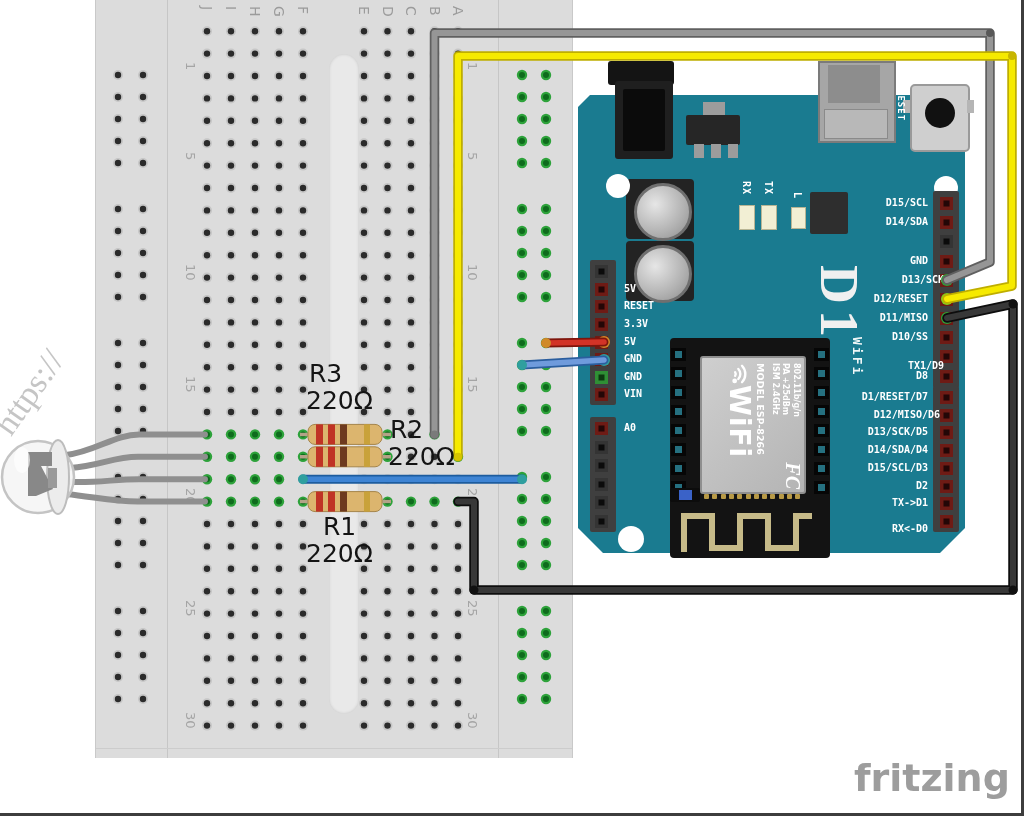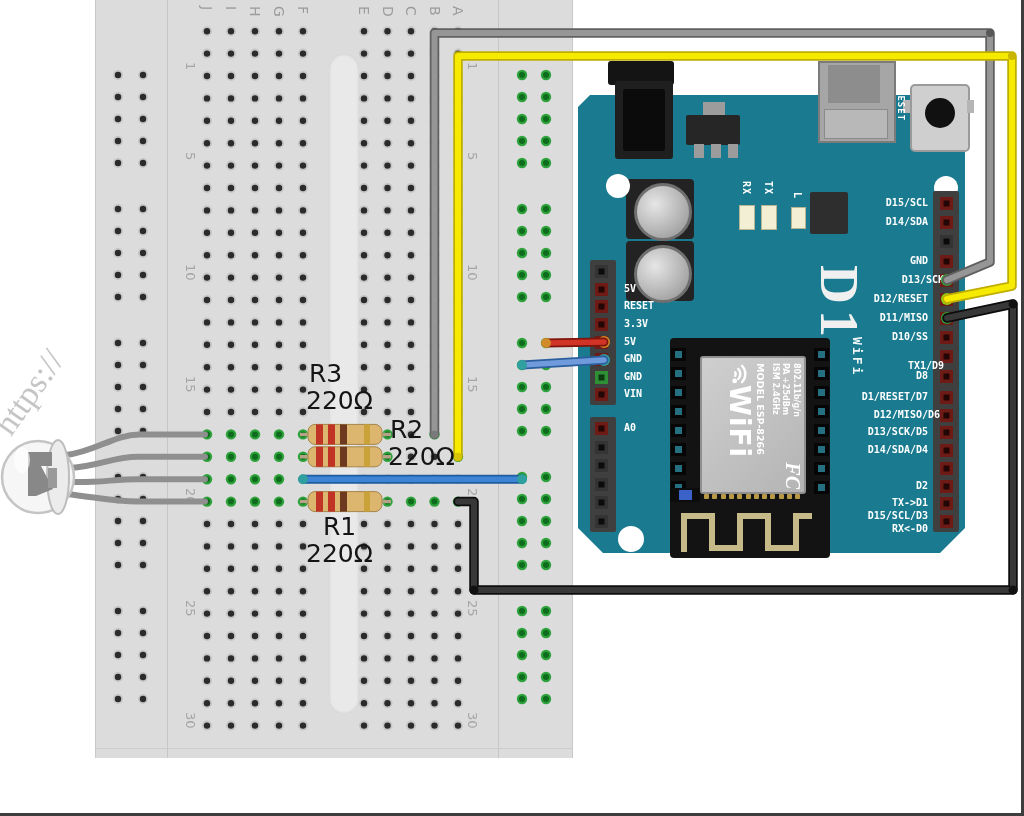--- a/index.html
+++ b/index.html
@@ -1953,21 +1953,21 @@
       <div class="pl r" style="top: 274px; left: 222px;">D8</div>
       <div class="pin" style="left: 362px; top: 295.5px;"></div>
       <div class="pl r" style="top: 295px; left: 222px;">D1/RESET/D7</div>
       <div class="pin" style="left: 362px; top: 313.5px;"></div>
       <div class="pl r" style="top: 313px; left: 234px;">D12/MISO/D6</div>
       <div class="pin" style="left: 362px; top: 330.5px;"></div>
       <div class="pl r" style="top: 330px; left: 222px;">D13/SCK/D5</div>
       <div class="pin" style="left: 362px; top: 348.5px;"></div>
       <div class="pl r" style="top: 348px; left: 222px;">D14/SDA/D4</div>
       <div class="pin" style="left: 362px; top: 366.5px;"></div>
-      <div class="pl r" style="top: 366px; left: 222px; margin-top: 48px;">D15/SCL/D3</div>
+      <div class="pl r" style="top: 366px; left: 222px;">D15/SCL/D3</div>
       <div class="pin" style="left: 362px; top: 384.5px;"></div>
       <div class="pl r" style="top: 384px; left: 222px;">D2</div>
       <div class="pin" style="left: 362px; top: 401.5px;"></div>
       <div class="pl r" style="top: 401px; left: 222px;">TX-&gt;D1</div>
       <div class="pin" style="left: 362px; top: 419.5px;"></div>
       <div class="pl r" style="top: 427px; left: 222px;">RX&lt;-D0</div>
       <div class="pin k" style="left: 17px; top: 169.5px;"></div>
       <div class="pin" style="left: 17px; top: 187.5px;"></div>
       <div class="pl" style="top: 187px; left: 46px;">5V</div>
       <div class="pin" style="left: 17px; top: 204.5px;"></div>
@@ -2074,15 +2074,16 @@
       <circle cx="458" cy="456.8" r="4" fill="#d6c400"></circle>
     </svg>
 
   <div class="partlab" style="left:309px;top:360px">R3</div>
   <div class="partlab" style="left:306px;top:387px">220Ω</div>
   <div class="partlab" style="left:390px;top:416px">R2</div>
   <div class="partlab" style="left:388px;top:443px">220Ω</div>
   <div class="partlab" style="left:323px;top:513px">R1</div>
   <div class="partlab" style="left:306px;top:540px">220Ω</div>
 
+  <div class="fritzing">fritzing</div>
   <div class="edge-r"></div>
   <div class="edge-b"></div>
 </div>
 
 </body></html>

